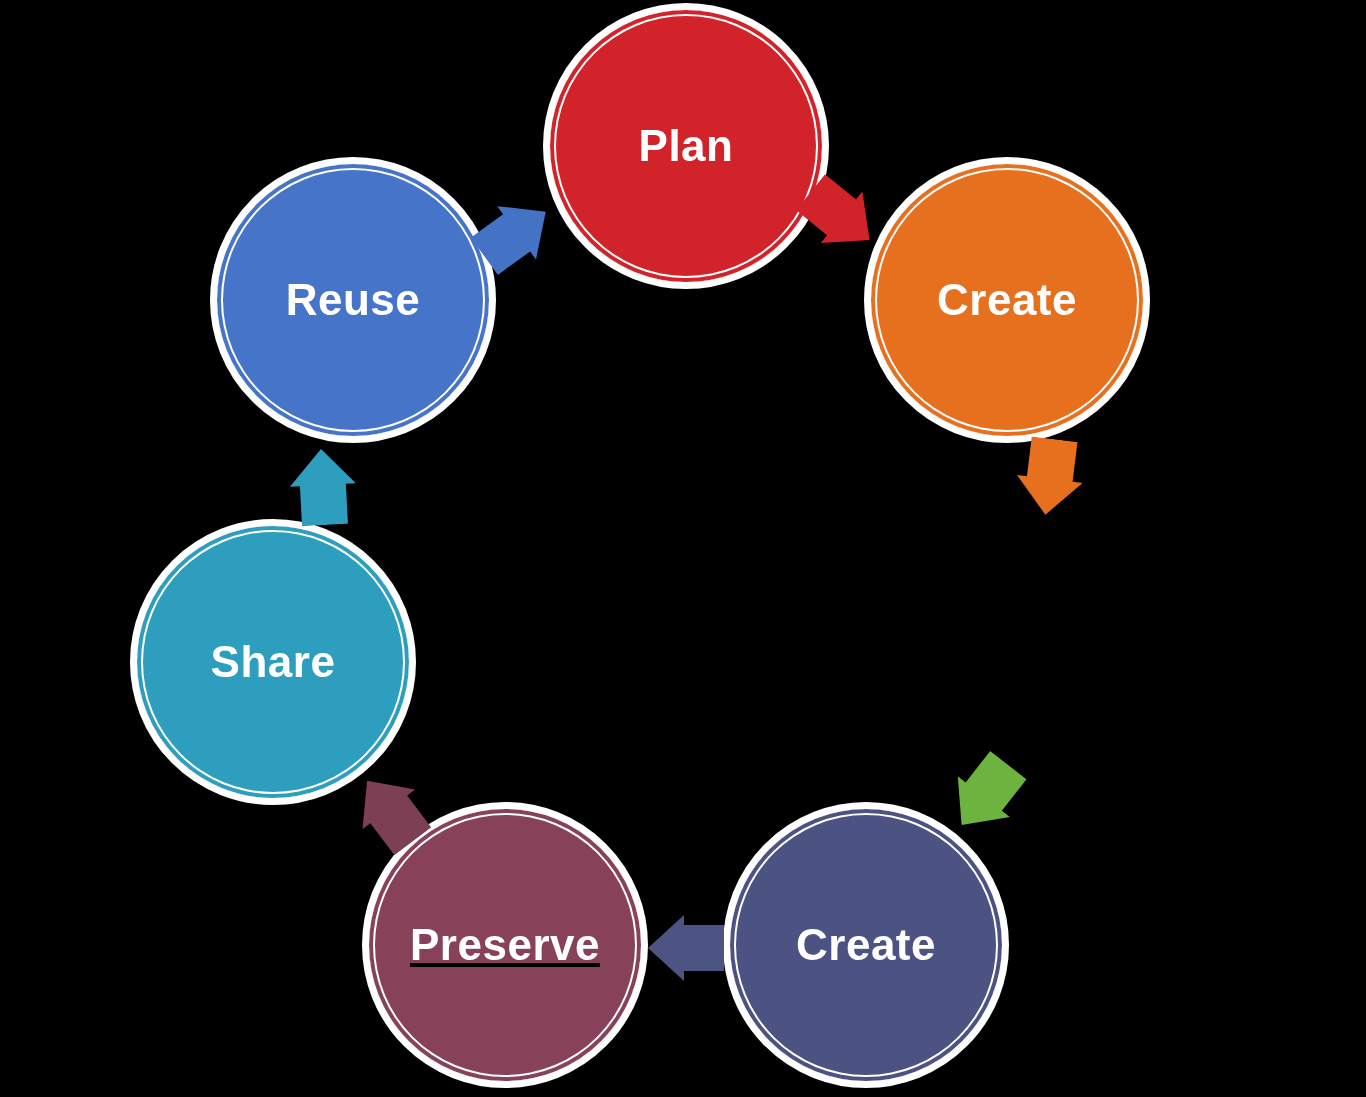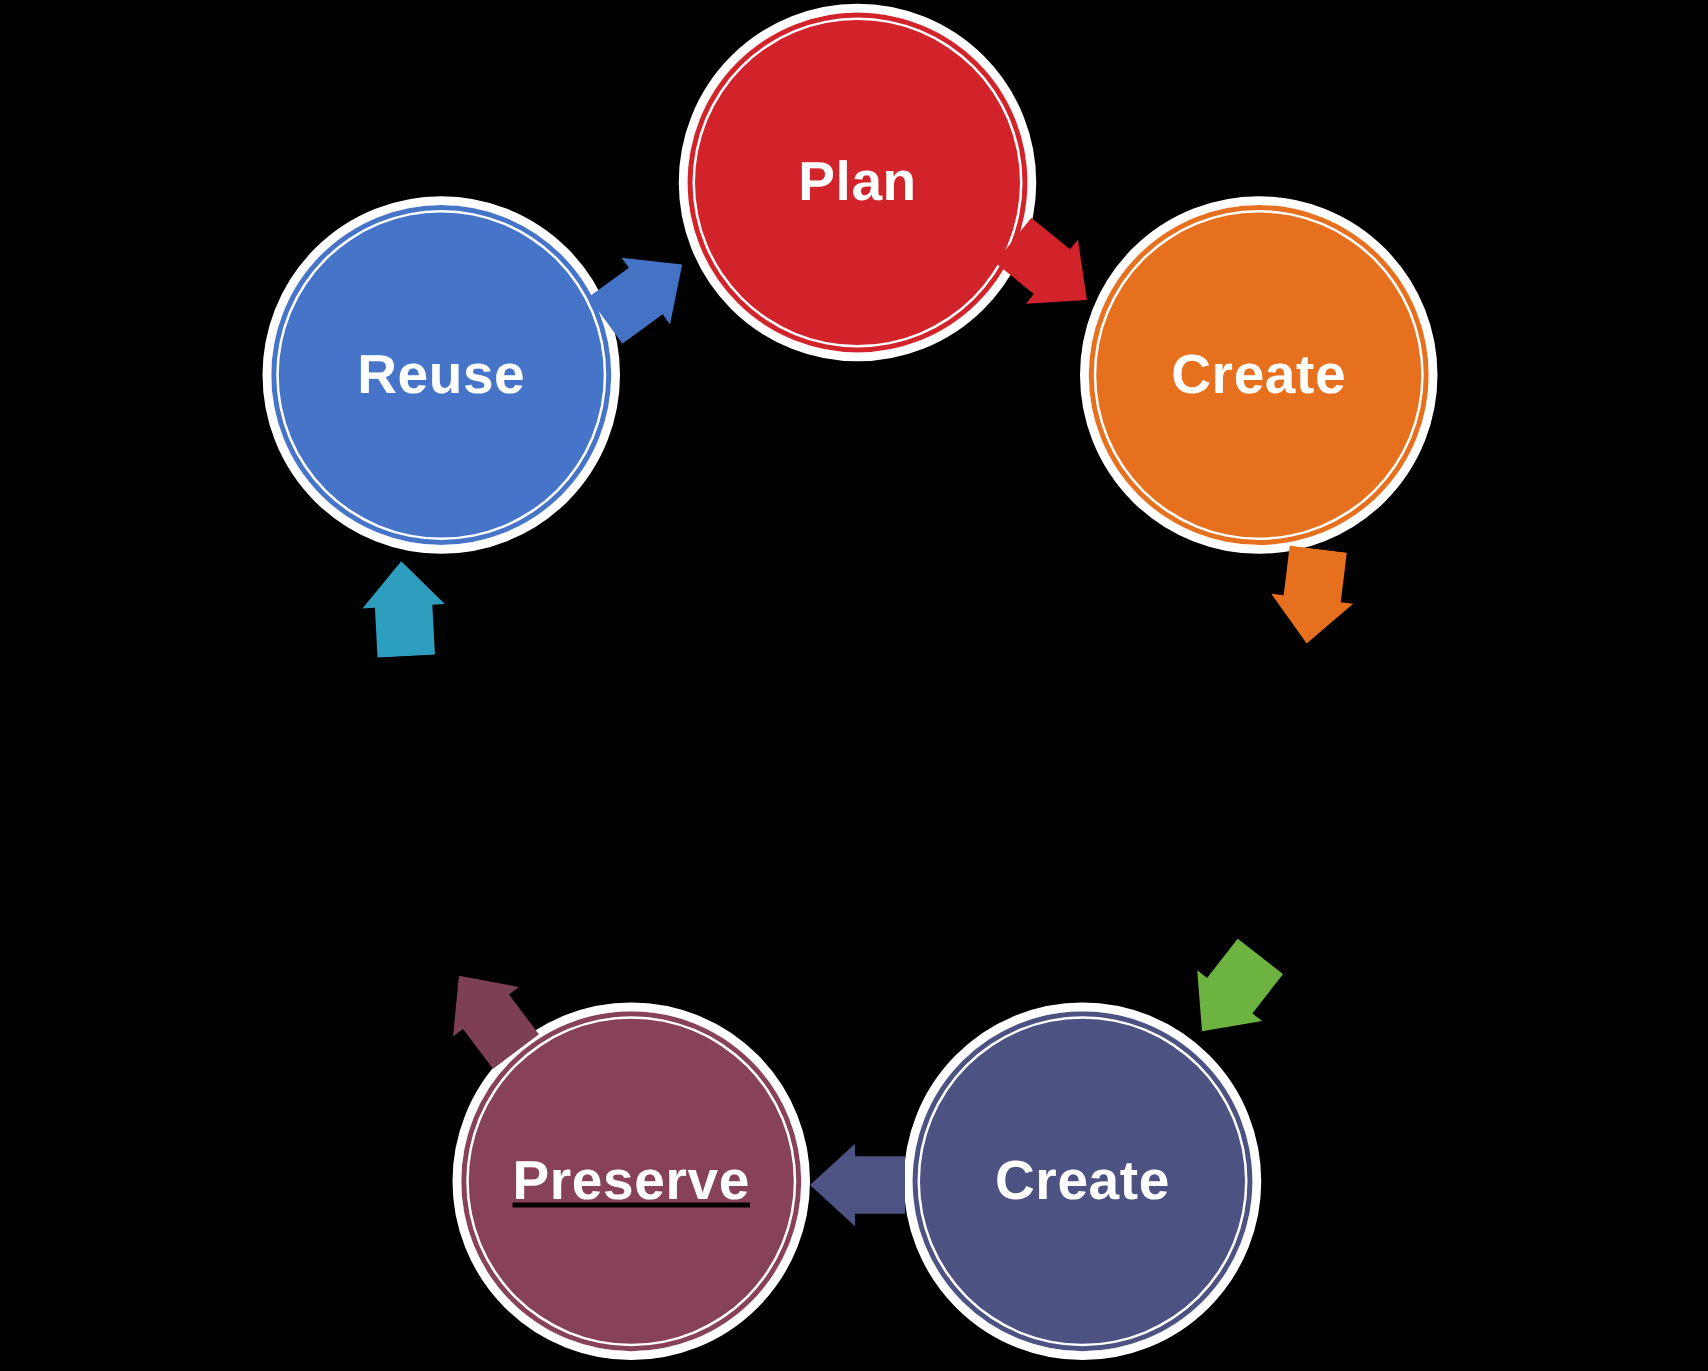--- a/index.html
+++ b/index.html
@@ -74,20 +74,23 @@
 
 
   <div class="node node-analyze" style="--c: #4C5282;">
     <span class="node-label">Create</span>
   </div>
 
   <div class="node node-preserve" style="--c: #87425A;">
     <span class="node-label">Preserve</span>
   </div>
 
+  <div class="node node-share" style="--c: #2D9EBD;">
+    <span class="node-label">Share</span>
+  </div>
 
   <div class="node node-reuse" style="--c: #4574C8;">
     <span class="node-label">Reuse</span>
   </div>
 
   <div class="arrow arrow-reuse-plan" style="color: rgb(68, 114, 196);">
     <svg viewBox="0 0 76 66" aria-hidden="true">
       <polygon points="0,10 40,10 40,0 76,33 40,66 40,56 0,56" fill="currentColor"></polygon>
     </svg>
   </div>

